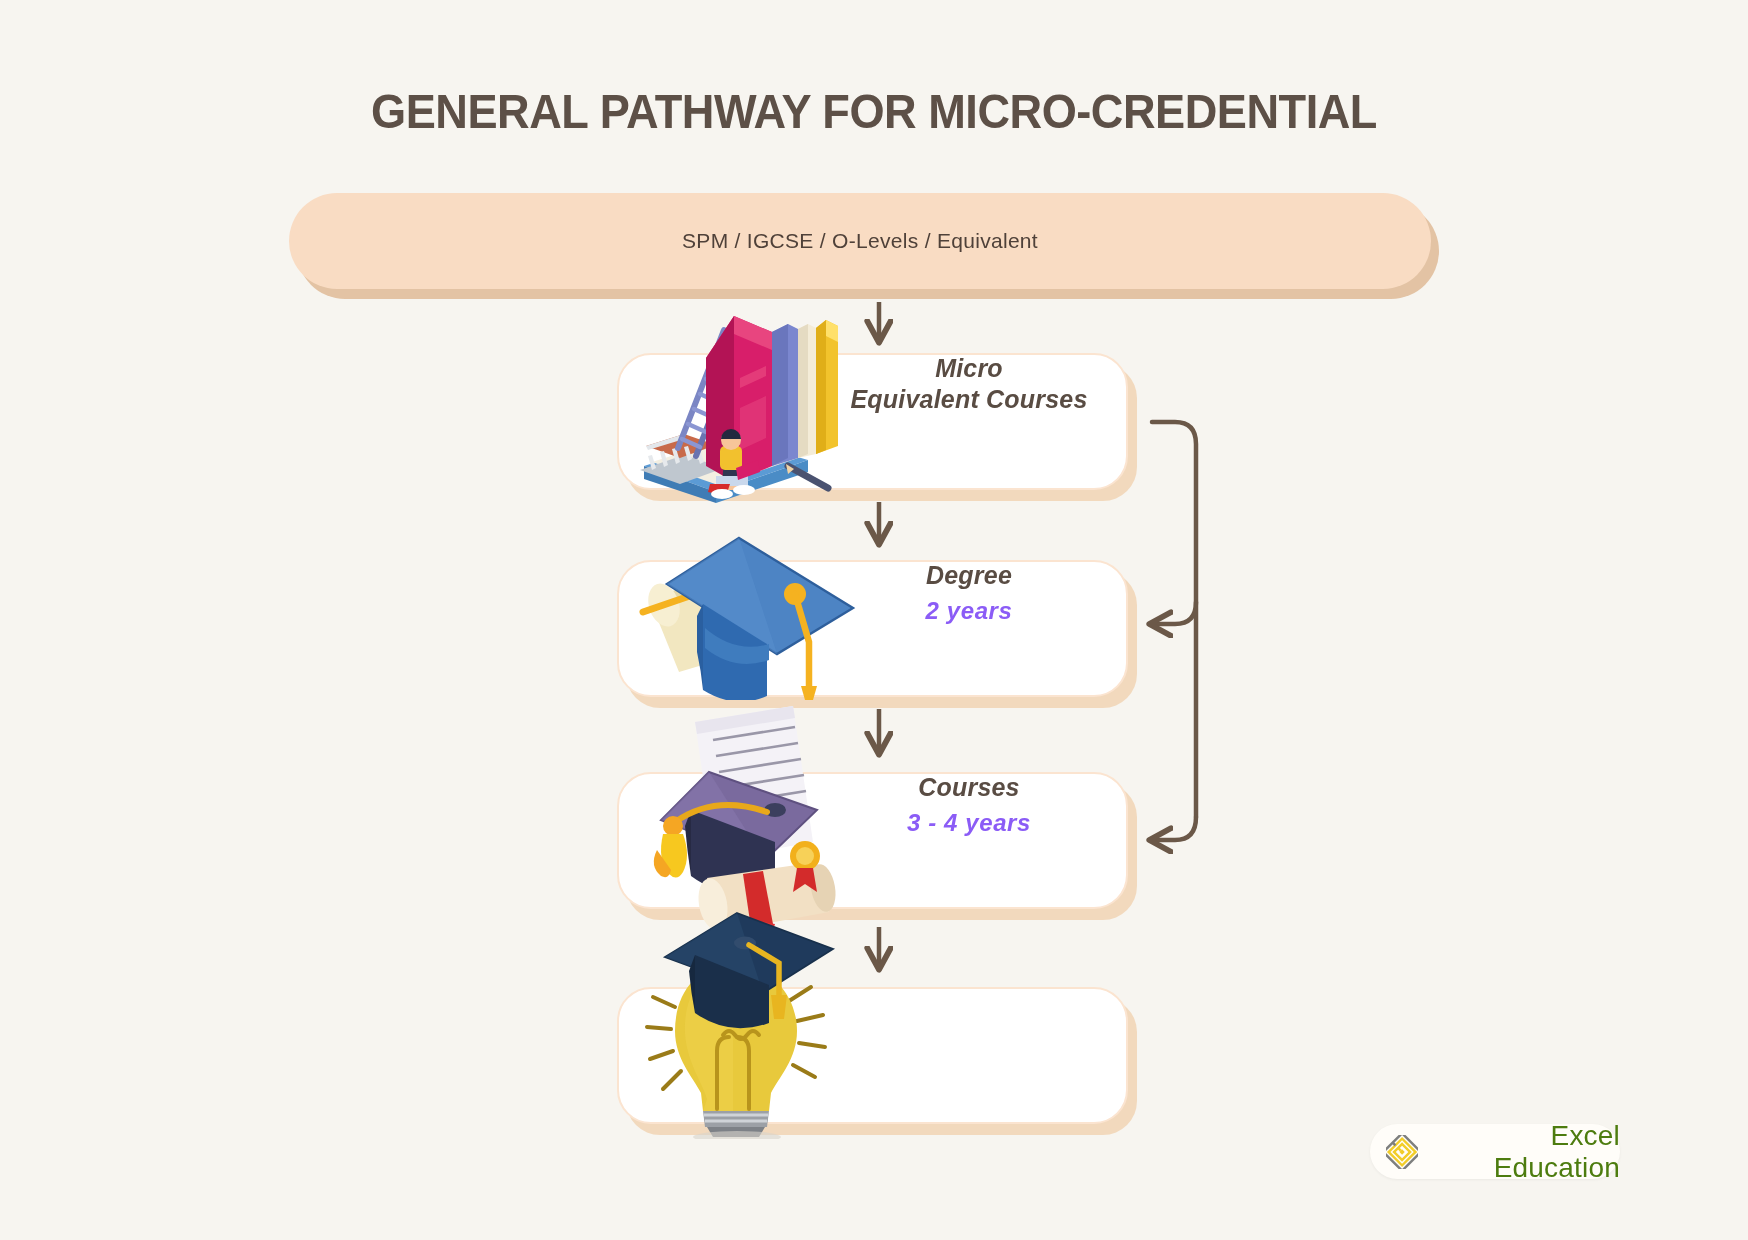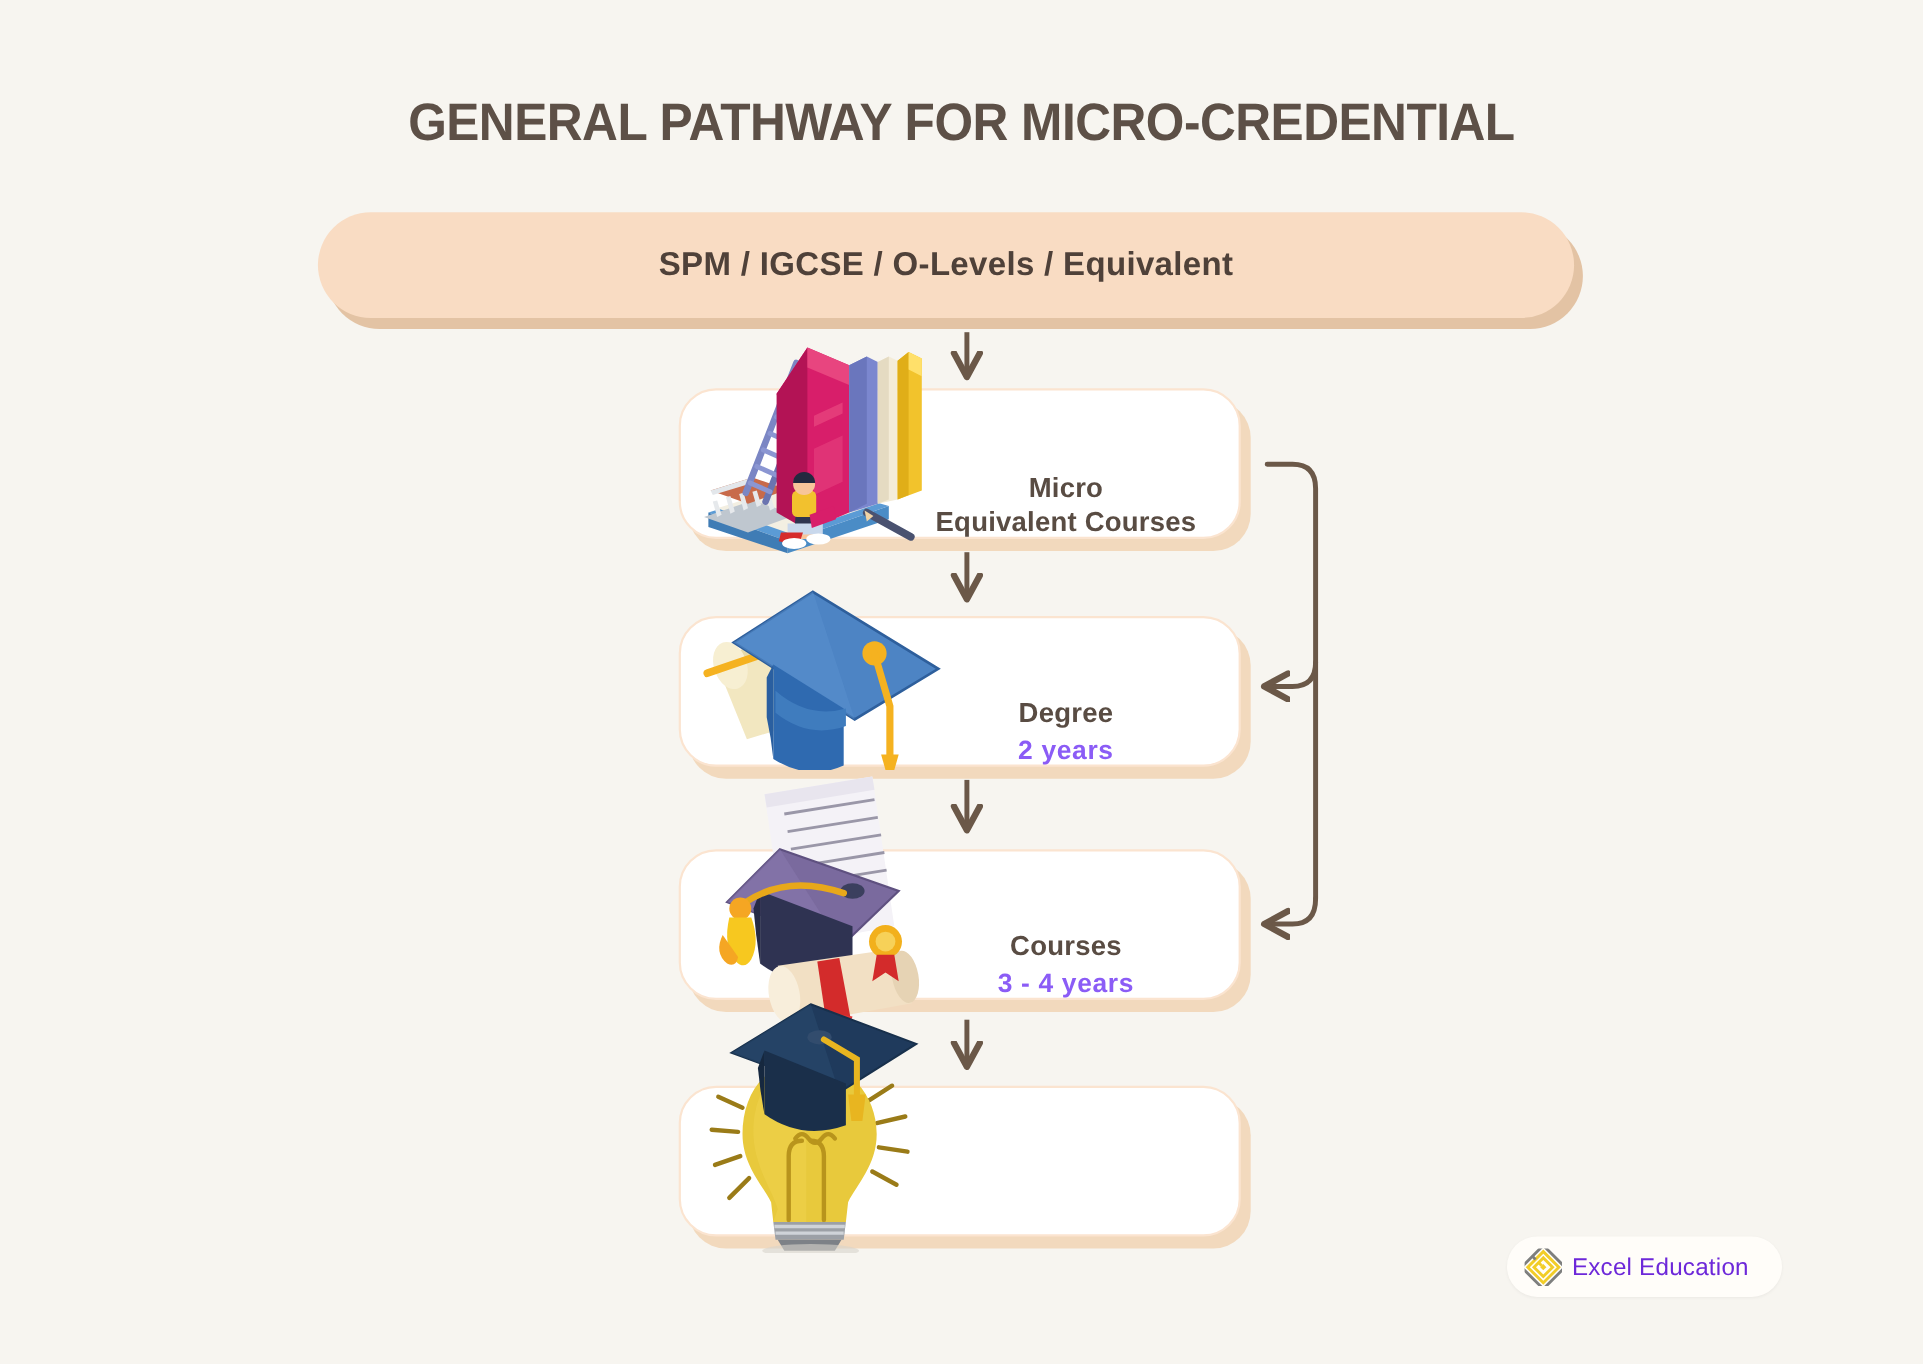--- a/index.html
+++ b/index.html
@@ -58,22 +58,22 @@
     top: 0;
     width: 1142px;
     height: 96px;
     background: #f9dcc3;
     border-radius: 48px;
     display: flex;
     align-items: center;
     justify-content: center;
   }
   .banner-text {
-    font-size: 30px;
-    font-weight: bold;
+    font-size: 21px;
+    font-weight: normal;
     color: #4f4139;
     letter-spacing: 0.3px;
   }
 
   
   .card-wrap {
     position: absolute;
     width: 520px;
     height: 148px;
   }
@@ -98,22 +98,23 @@
   }
   .card-text {
     position: absolute;
     right: 18px;
     top: 0;
     width: 300px;
     height: 137px;
     display: flex;
     flex-direction: column;
     align-items: center;
-    justify-content: flex-end;
+    justify-content: flex-start;
     gap: 6px;
+    font-style: italic;
   }
   .card-label {
     font-size: 25px;
     font-weight: bold;
     color: #594c43;
     text-align: center;
     line-height: 1.22;
     letter-spacing: 0.2px;
   }
   .card-duration {
@@ -148,24 +149,25 @@
     height: 55px;
     background: #fffdf9;
     border-radius: 28px;
     display: flex;
     align-items: center;
     gap: 9px;
     padding-left: 16px;
     box-shadow: 0 1px 3px rgba(0,0,0,0.05);
   }
   .logo-text {
-    font-size: 22px;
-    color: #6d28d9;
+    font-size: 28px;
+    color: #4d7c0f;
     letter-spacing: 0.2px;
     font-family: "Liberation Sans", sans-serif;
+    text-align: right;
   }
 </style>
 </head>
 <body>
 
 <div class="canvas">
 
   <div class="title">GENERAL PATHWAY FOR MICRO-CREDENTIAL</div>
 
   <div class="banner-wrap">

